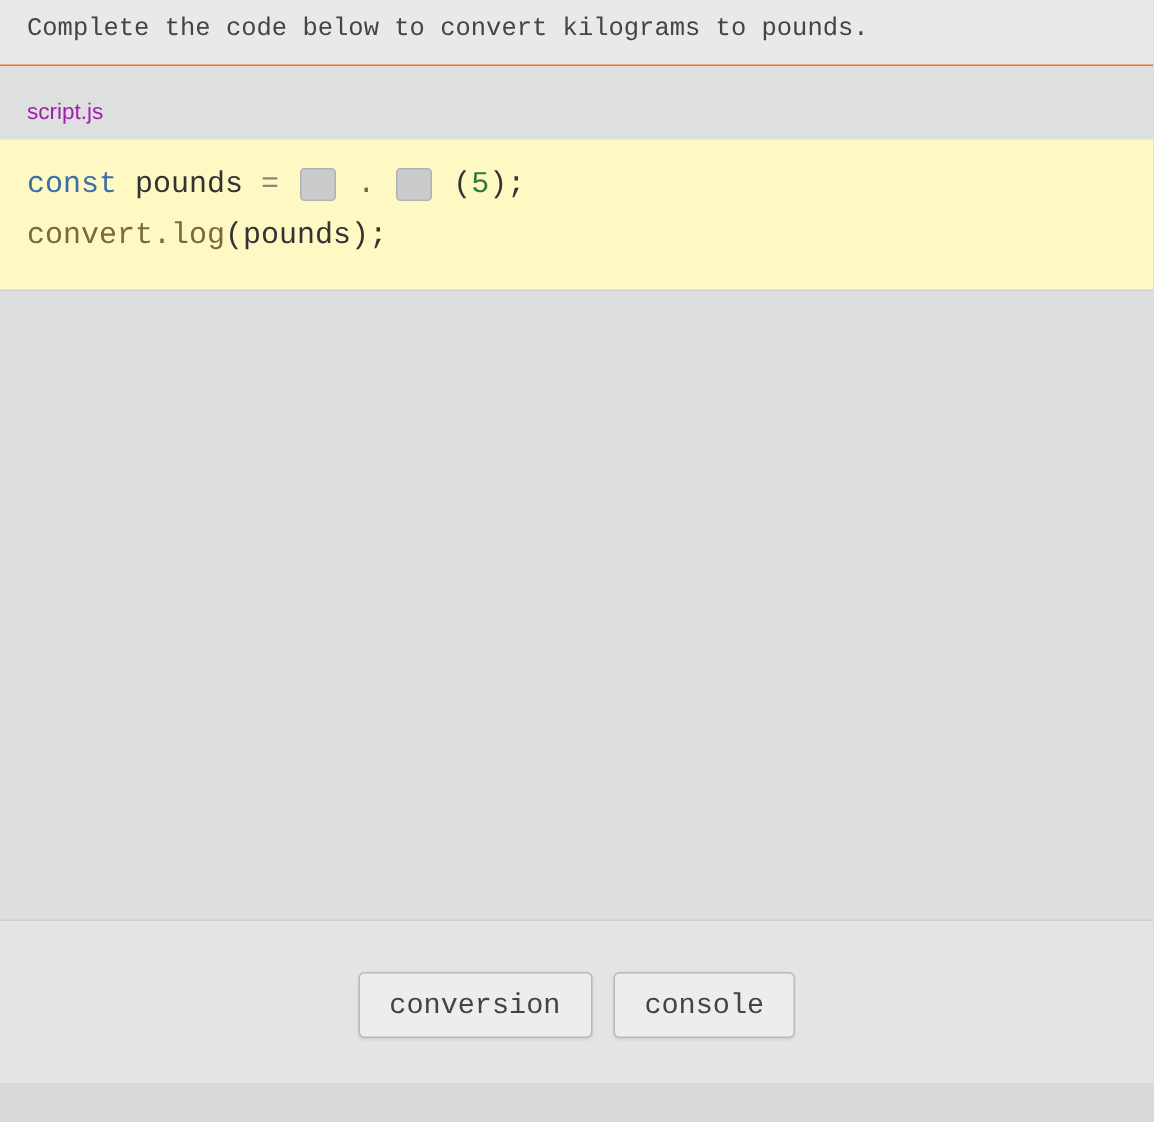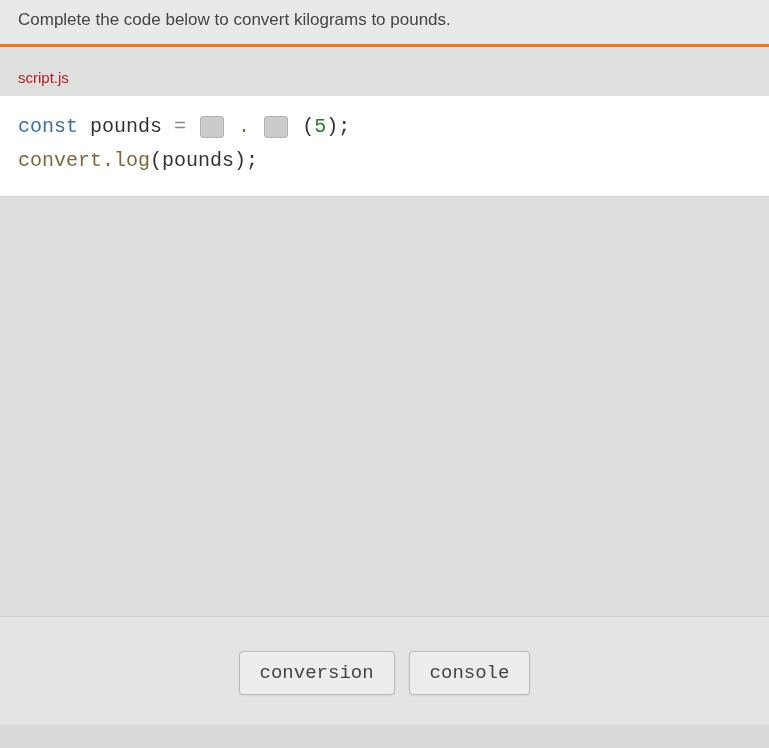--- a/index.html
+++ b/index.html
@@ -10,33 +10,34 @@
     body {
       font-family: -apple-system, BlinkMacSystemFont, 'Segoe UI', Helvetica, Arial, sans-serif;
       background: #d8d9da;
       width: 769px;
       height: 748px;
       overflow: hidden;
     }
     .instruction-bar {
       background: #e8e9ea;
       padding: 10px 18px 14px 18px;
-      border-bottom: 3px solid #f97316;
+      border-bottom: 1px solid #f97316;
       color: #444;
       font-size: 17px;
+      font-family: Liberation Mono, monospace;
     }
     .filename-bar {
       padding: 22px 18px 10px 18px;
-      color: #b91c1c;
+      color: #a21caf;
       font-size: 15px;
       font-weight: 500;
       background: #dedfdf;
     }
     .code-area {
-      background: #ffffff;
+      background: #fef9c3;
       padding: 14px 18px 18px 18px;
       font-family: 'Courier New', Courier, monospace;
       font-size: 20px;
       line-height: 1.7;
       border-bottom: 1px solid #cfd0d1;
     }
     .code-line {
       white-space: nowrap;
     }
     .kw-const {

